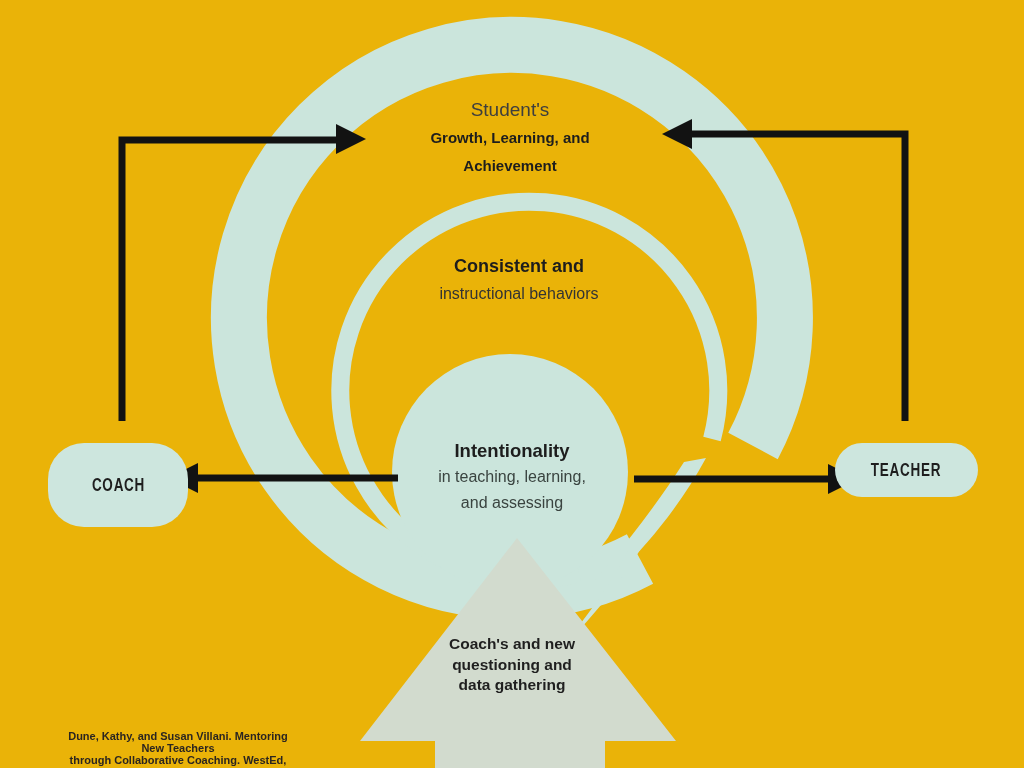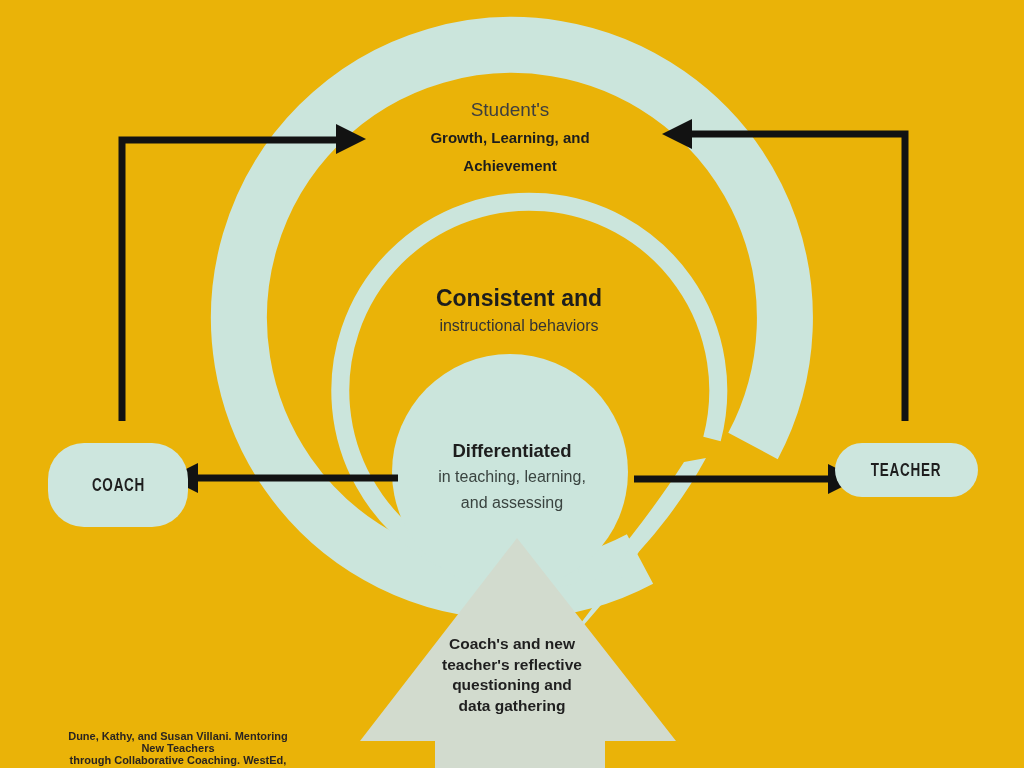--- a/index.html
+++ b/index.html
@@ -8,21 +8,21 @@
     font-family:"Liberation Sans",sans-serif;
     background:#f6f1ea;
   }
   .canvas{position:relative;width:1024px;height:768px;overflow:hidden;}
   .deco{position:absolute;left:0;top:0;}
   .txt{position:absolute;text-align:center;}
   .top-label{left:330px;top:96px;width:360px;line-height:28px;}
   .top-label .l1{font-size:19px;color:#3e3e3e;}
   .top-label .lb{font-size:15px;font-weight:bold;color:#1d1d1d;}
   .mid-label{left:369px;top:252px;width:300px;line-height:28px;}
-  .mid-label .lb{font-size:23px;font-weight:bold;color:#1d1d1d;margin-top:32px;}
+  .mid-label .lb{font-size:18px;font-weight:bold;color:#1d1d1d;}
   .mid-label .lr{font-size:16px;color:#333333;}
   .inner-label{left:392px;top:438px;width:240px;line-height:26px;}
   .inner-label .lb{font-size:18.5px;font-weight:bold;color:#1d1d1d;}
   .inner-label .lr{font-size:16px;color:#3a4440;}
   .pill{
     position:absolute;border-radius:36px;
     display:flex;align-items:center;justify-content:center;
   }
   .pill-coach{left:48px;top:443px;width:140px;height:84px;}
   .pill-teacher{left:835px;top:443px;width:143px;height:54px;text-align:center;}
@@ -79,36 +79,35 @@
     <div class="lb">Growth, Learning, and</div>
     <div class="lb">Achievement</div>
   </div>
 
   <div class="txt mid-label">
     <div class="lb">Consistent and</div>
     <div class="lr">instructional behaviors</div>
   </div>
 
   <div class="txt inner-label">
-    <div class="lb">Differentiated</div>
+    <div class="lb">Intentionality</div>
     <div class="lr">in teaching, learning,</div>
     <div class="lr">and assessing</div>
   </div>
 
   <div class="pill pill-coach" style="background-color: rgb(205, 230, 222);">
     <span>COACH</span>
   </div>
 
   <div class="pill pill-teacher" style="background-color: rgb(205, 230, 222);">
     <span>TEACHER</span>
   </div>
 
   <div class="txt arrow-label">
     <div>Coach's and new</div>
-    <div>teacher's reflective</div>
     <div>questioning and</div>
     <div>data gathering</div>
   </div>
 
   <div class="txt citation">
     <div>Dune, Kathy, and Susan Villani. Mentoring New Teachers</div>
     <div>through Collaborative Coaching. WestEd, 2006.</div>
   </div>
 
 </div>

